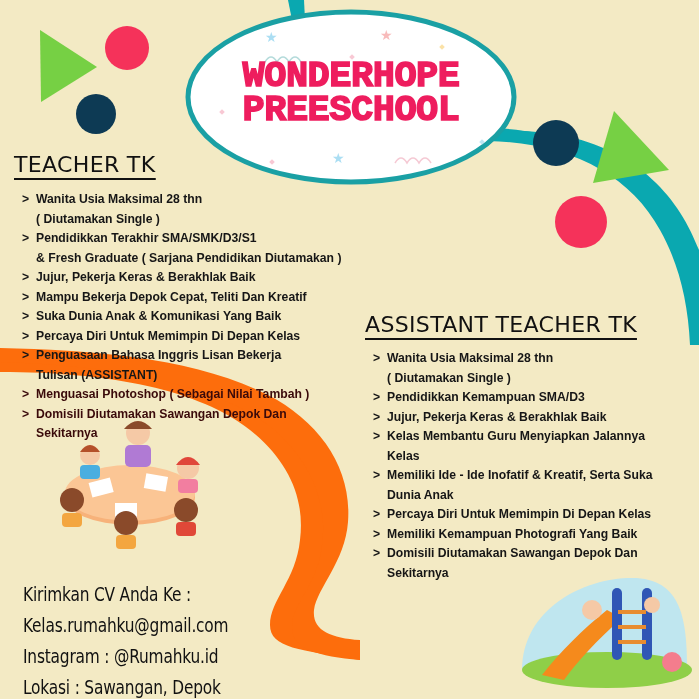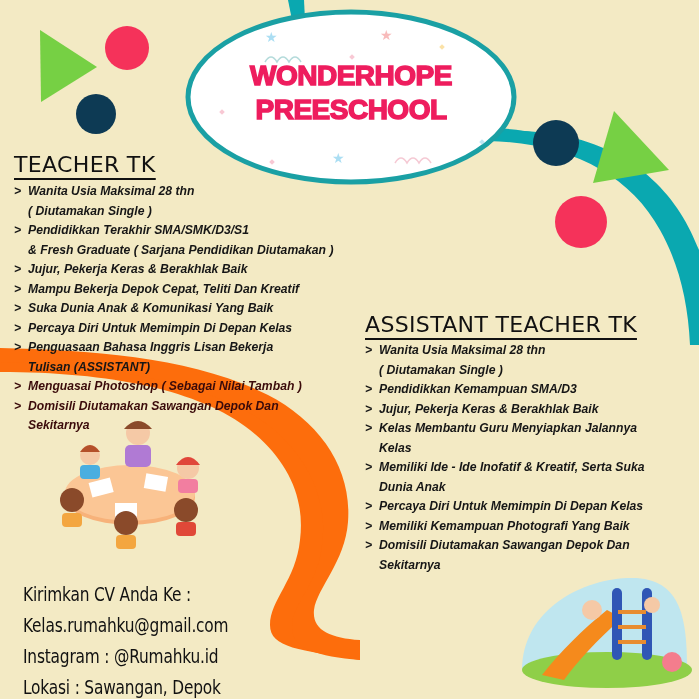--- a/index.html
+++ b/index.html
@@ -1,22 +1,22 @@
 <!DOCTYPE html>
 <html><head>
 <meta charset="utf-8">
 <style>
   html, body { margin: 0; padding: 0; }
   body { width: 699px; height: 699px; overflow: hidden; background: #f3eac4; position: relative; font-family: "DejaVu Sans", sans-serif; }
   .canvas { position: absolute; left: 0; top: 0; width: 699px; height: 699px; }
   svg.bg { position: absolute; left: 0; top: 0; }
   .logo { position: absolute; left: 185px; top: 9px; width: 332px; height: 175px; }
-  .logo-text { position: absolute; left: 0; top: 50px; width: 332px; text-align: center; font-family: Liberation Sans, sans-serif; font-weight: bold; color: #ee1d5e; font-size: 28px; line-height: 34px; letter-spacing: -0.5px; -webkit-text-stroke: 1.5px #ee1d5e; }
+  .logo-text { position: absolute; left: 0; top: 50px; width: 332px; text-align: center; font-family: Liberation Mono, monospace; font-weight: bold; color: #ee1d5e; font-size: 37px; line-height: 34px; letter-spacing: -0.5px; -webkit-text-stroke: 1.5px #ee1d5e; }
   .section-title { position: absolute; font-family: "DejaVu Sans", sans-serif; font-weight: normal; color: #111; font-size: 21px; letter-spacing: 0.3px; border-bottom: 2px solid #111; line-height: 24px; padding-bottom: 1px; transform: scaleX(1.05); transform-origin: left; }
-  .list { position: absolute; margin: 0; padding: 0; list-style: none; font-style: italic; }
+  .list { position: absolute; margin: 8px; padding: 0; list-style: none; }
   .list li { font-family: "Liberation Sans", sans-serif; font-weight: bold; font-size: 12.2px; color: #161616; line-height: 19.5px; white-space: nowrap; }
   .list li .arr { display: inline-block; width: 14px; }
   .list li .cont { display: block; padding-left: 14px; }
   .contact { position: absolute; left: 23px; top: 579px; }
   .contact div { font-family: "DejaVu Sans Condensed", "DejaVu Sans", sans-serif; font-size: 19px; color: #111; line-height: 31px; letter-spacing: -0.2px; transform: scaleX(0.9); transform-origin: left; white-space: nowrap; }
 </style>
 </head>
 <body>
 
 <div class="canvas">

